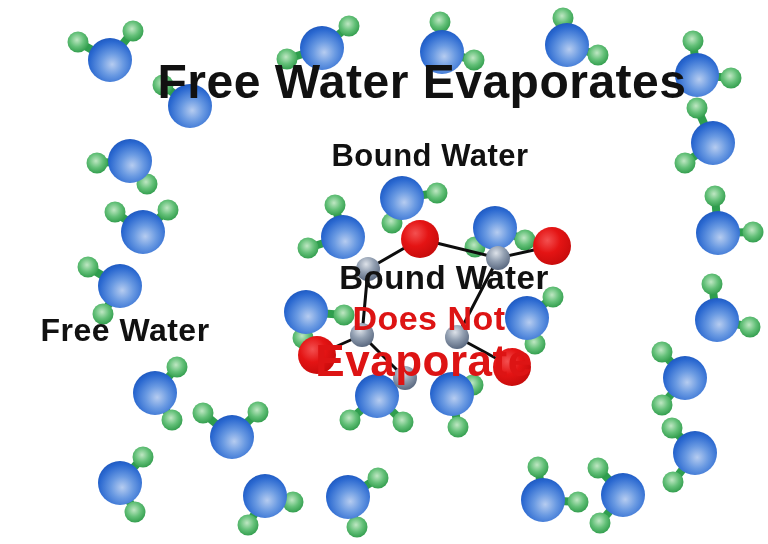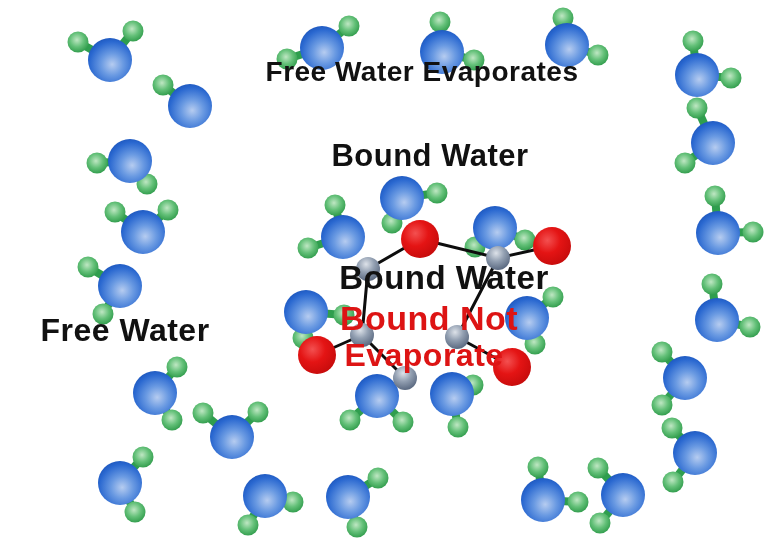--- a/index.html
+++ b/index.html
@@ -15,26 +15,26 @@
     position:absolute;
     font-weight:700;
     color:var(--text-black,#111111);
     white-space:nowrap;
     transform:translateX(-50%);
     line-height:1;
     letter-spacing:0.5px;
     z-index:5;
   }
   .lbl.red{color:var(--text-red,#dd1414);}
-  .title        {left:422px;top:58px;font-size:28px;}
+  .title        {left:422px;top:58px;font-size:48px;}
   .bound-head   {left:430px;top:140px;font-size:31px;}
   .free-water   {left:125px;top:314px;font-size:32px;}
   .center-l1    {left:444px;top:261px;font-size:33px;}
   .center-l2    {left:429px;top:301px;font-size:34px;}
-  .center-l3    {left:424px;top:339px;font-size:32px;}
+  .center-l3    {left:424px;top:339px;font-size:44px;}
 </style>
 </head>
 <body>
 
 <div class="stage">
 
   <svg width="768" height="544" viewBox="0 0 768 544">
     <defs>
       <radialGradient id="gradO" cx="55%" cy="60%" r="72%">
         <stop offset="0%" stop-color="#b6ccf0"></stop>
@@ -272,16 +272,16 @@
         <circle cx="362" cy="335" r="12" fill="url(#gradG)"></circle>
         <circle cx="457" cy="337" r="12" fill="url(#gradG)"></circle>
         <circle cx="405" cy="378" r="12" fill="url(#gradG)"></circle>
       </g>
   </svg>
 
   <div class="lbl title">Free Water Evaporates</div>
   <div class="lbl bound-head">Bound Water</div>
   <div class="lbl free-water">Free Water</div>
   <div class="lbl center-l1">Bound Water</div>
-  <div class="lbl red center-l2">Bound Not</div>
+  <div class="lbl red center-l2">Does Not</div>
   <div class="lbl red center-l3">Evaporate</div>
 
 </div>
 
 </body></html>

